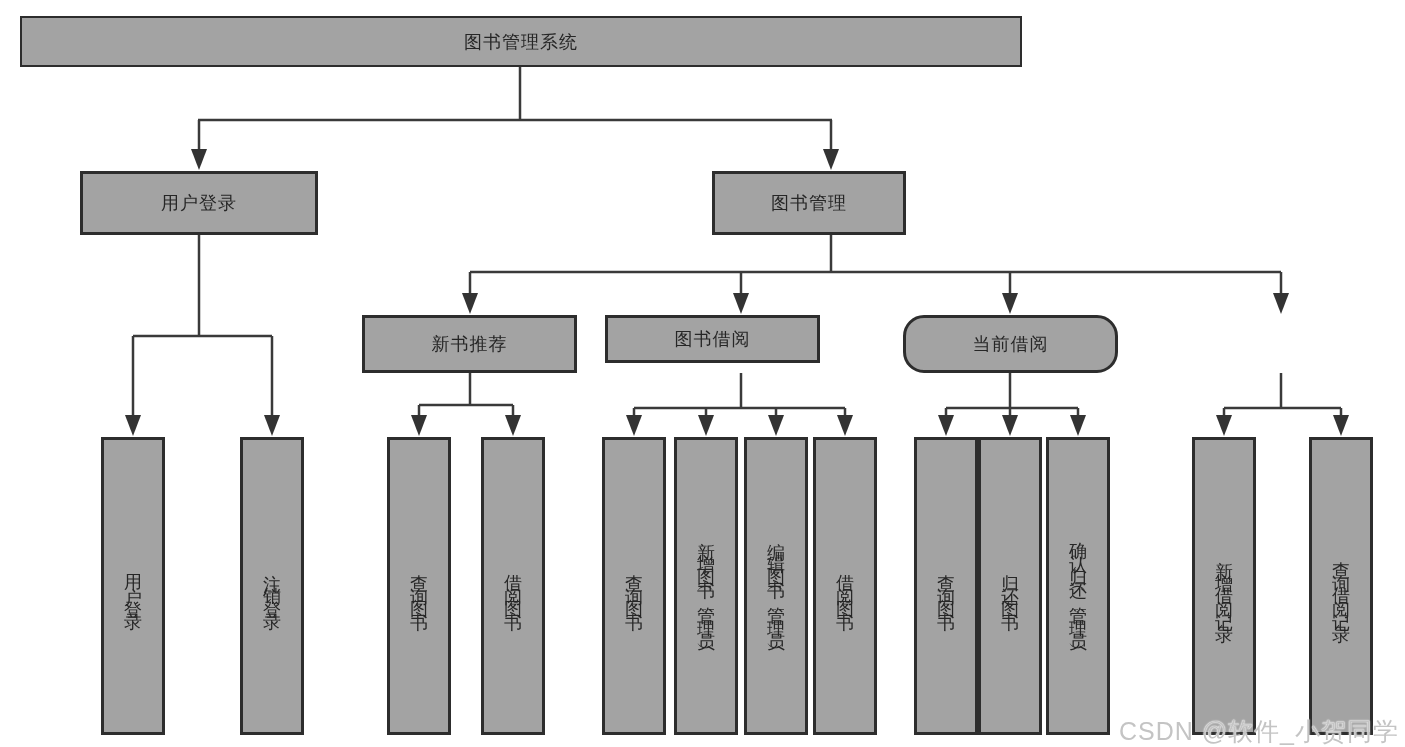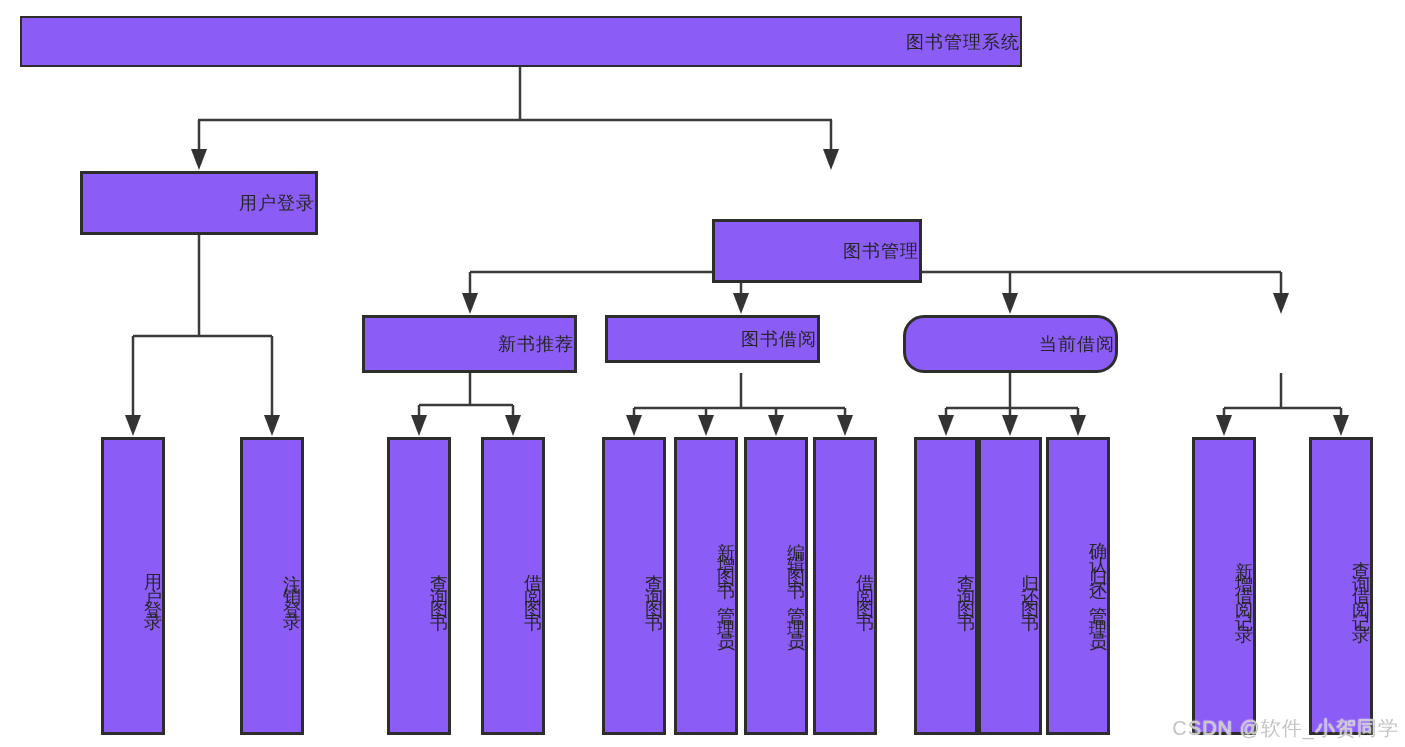--- a/index.html
+++ b/index.html
@@ -18,33 +18,33 @@
   .connectors {
     position: absolute;
     left: 0; top: 0;
     width: 1405px;
     height: 747px;
     z-index: 1;
   }
   .box {
     position: absolute;
     box-sizing: border-box;
-    background: #8b5cf6;
+    background: #a3a3a3;
     border: 3px solid #2d2d2d;
     display: flex;
     align-items: center;
-    justify-content: flex-end;
+    justify-content: center;
     font-size: 18px;
     letter-spacing: 1px;
     color: #262626;
     z-index: 2;
   }
   .n-root  { left: 20px;  top: 16px;  width: 1002px; height: 51px; border-width: 2.5px; }
   .n-l1-0  { left: 80px;  top: 171px; width: 238px;  height: 64px; }
-  .n-l1-1  { left: 712px; top: 171px; width: 210px;  height: 64px; margin-top: 48px; }
+  .n-l1-1  { left: 712px; top: 171px; width: 194px;  height: 64px; }
   .n-l2-0  { left: 362px; top: 315px; width: 215px;  height: 58px; }
   .n-l2-1  { left: 605px; top: 315px; width: 215px;  height: 48px; }
   .n-l2-2  { left: 903px; top: 315px; width: 215px;  height: 58px; border-radius: 21px; }
   .n-l2-3  { left: 1173px;top: 315px; width: 215px;  height: 58px; }
   .leaf    { top: 437px;  width: 64px; height: 298px; }
   .n-leaf-0  { left: 101px; }
   .n-leaf-1  { left: 240px; }
   .n-leaf-2  { left: 387px; }
   .n-leaf-3  { left: 481px; }
   .n-leaf-4  { left: 602px; }
@@ -61,21 +61,21 @@
     letter-spacing: 13px;
     line-height: 1;
     font-size: 18px;
     color: #262626;
     max-height: 290px;
   }
   .watermark {
     position: absolute;
     right: 6px;
     top: 715px;
-    font-size: 20px;
+    font-size: 25px;
     letter-spacing: 1px;
     color: #c4c4c4;
     text-shadow: 0 0 2px #ffffff, 0 0 1px #ffffff;
     z-index: 5;
     white-space: nowrap;
   }
 </style>
 </head>
 <body>
 

